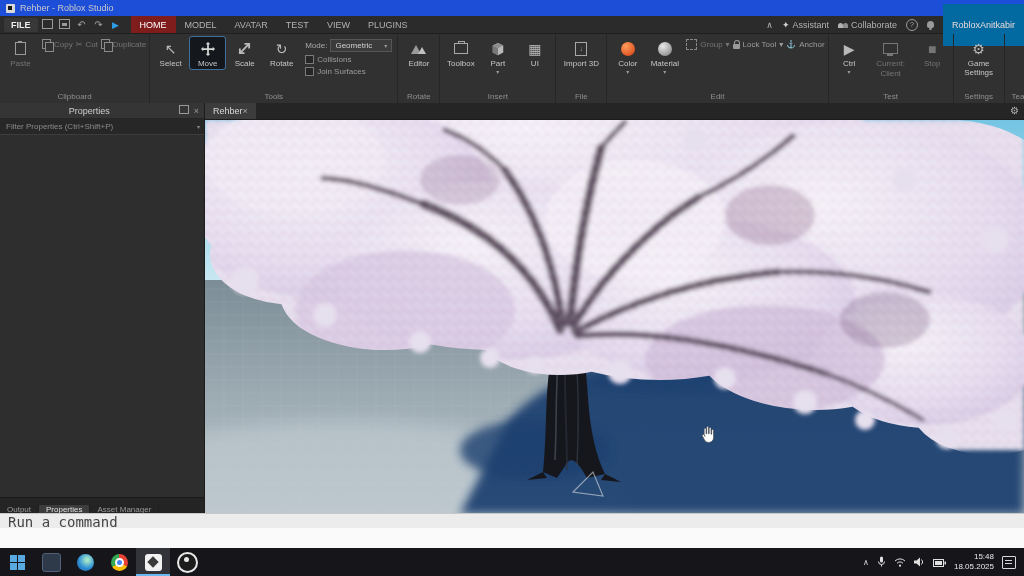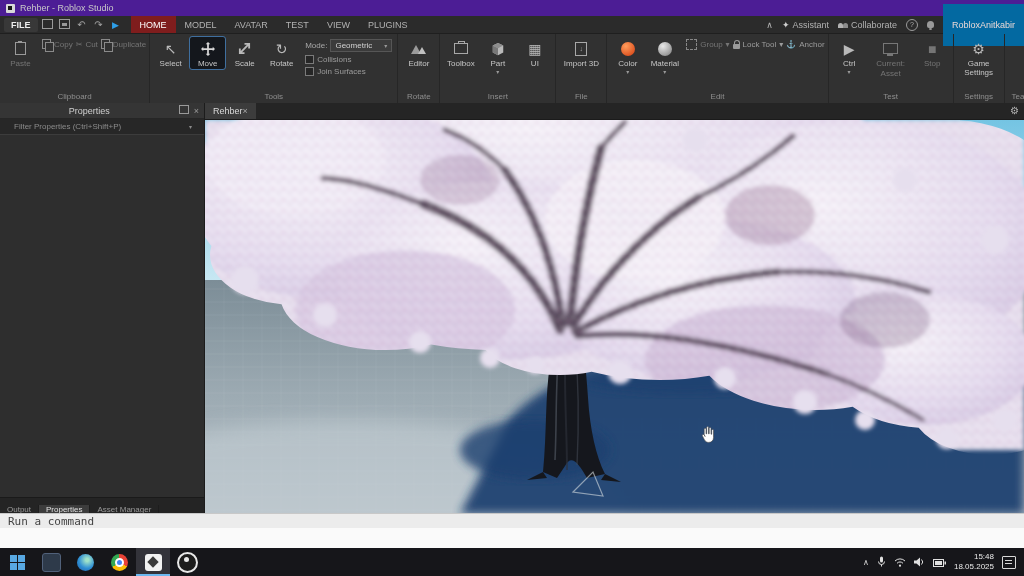--- a/index.html
+++ b/index.html
@@ -1,19 +1,19 @@
 <!DOCTYPE html>
 <html><head>
 <meta charset="utf-8">
 <style>
   html,body{margin:0;padding:0;background:#111;}
   #app{position:relative;width:1024px;height:576px;background:#2b2b2b;
        font-family:"Liberation Sans",sans-serif;overflow:hidden;color:#c9c9c9;}
   
-  .titlebar{height:16px;background:#4c1d95;display:flex;align-items:center;padding-left:6px;font-size:9px;color:#c9c9c9;}
+  .titlebar{height:16px;background:#1d4ed8;display:flex;align-items:center;padding-left:6px;font-size:9px;color:#c9c9c9;}
   .logo{width:9px;height:9px;background:#d9d9d9;border-radius:1px;margin-right:5px;position:relative;}
   .logo::after{content:"";position:absolute;inset:2px 3px 3px 2px;background:#171717;}
   .tb-spacer{flex:1;}
   .wc{width:26px;height:16px;display:flex;align-items:center;justify-content:center;color:#b5b5b5;font-size:9px;}
   
   .menubar{height:17px;background:#2b2b2b;border-bottom:1px solid #1f1f1f;display:flex;align-items:center;padding-left:4px;gap:3px;font-size:9px;}
   .file-btn{color:#ececec;font-weight:bold;padding:2px 7px;background:#383838;border-radius:2px;}
   .qi{width:14px;text-align:center;color:#a0a0a0;font-size:10px;line-height:10px;}
   .qbox{width:9px;height:8px;border:1px solid #9a9a9a;display:inline-block;}
   .qbox.save::after{content:"";display:block;width:5px;height:3px;background:#9a9a9a;margin:3px auto 0;}
@@ -71,37 +71,37 @@
   .i-mtn::after{left:7px;border-width:0 4px 7px 4px;border-bottom-color:#c0c0c0;}
   .play-tri{color:#2e9fe8;font-size:16px;}
   .svgic{display:block;}
   
   .main{position:absolute;top:103px;left:0;width:1024px;height:410px;display:flex;}
   .leftpanel{width:205px;background:#2e2e2e;display:flex;flex-direction:column;border-right:1px solid #1c1c1c;}
   .lp-header{height:15px;background:#353535;border-bottom:1px solid #262626;display:flex;align-items:center;font-size:9px;color:#cfcfcf;padding:0 5px;}
   .lp-title{flex:1;text-align:center;}
   .lp-ic{color:#9a9a9a;font-size:9px;margin-left:5px;}
   .float-ic{width:8px;height:7px;border:1px solid #9a9a9a;display:inline-block;}
-  .lp-filter{height:15px;display:flex;align-items:center;background:#272727;border-bottom:1px solid #3c3c3c;padding:0 12px;gap:16px;}
+  .lp-filter{height:15px;display:flex;align-items:center;background:#272727;border-bottom:1px solid #3c3c3c;padding:0 4px;gap:16px;}
   .lp-filter input{flex:1;background:transparent;border:none;outline:none;color:#bdbdbd;font-size:8px;font-family:"Liberation Sans",sans-serif;}
   .lp-filter input::placeholder{color:#8b8b8b;}
   .lp-body{flex:1;background:#2e2e2e;}
   .docktabs{height:15px;background:#242424;border-top:1px solid #1a1a1a;display:flex;align-items:stretch;font-size:8px;}
   .dtab{display:flex;align-items:center;padding:0 7px;color:#9a9a9a;border-right:1px solid #1d1d1d;margin-top:7px;}
   .dtab.active{background:#3c3c3c;color:#e0e0e0;}
   .viewport{flex:1;display:flex;flex-direction:column;background:#252525;}
   .vtabs{height:16px;background:#252525;display:flex;align-items:stretch;font-size:9px;border-bottom:1px solid #1b1b1b;}
   .vtab{display:flex;align-items:center;background:#3c3c3c;color:#dadada;padding:0 8px;}
   .vclose{color:#a5a5a5;font-size:9px;}
   .vgear{margin-left:auto;color:#b5b5b5;font-size:10px;display:flex;align-items:center;padding-right:5px;}
   .scene{position:relative;width:819px;height:394px;overflow:hidden;}
   .cursor{position:absolute;left:495px;top:306px;}
   
   .cmdbar{position:absolute;top:513px;left:0;width:1024px;height:15px;background:#ececec;border-top:1px solid #c8c8c8;display:flex;align-items:center;}
-  .cmdbar input{width:100%;border:none;outline:none;background:transparent;font-size:11px;color:#333;font-family:"DejaVu Sans Mono",monospace;padding-left:8px;}
+  .cmdbar input{width:100%;border:none;outline:none;background:transparent;font-size:14px;color:#333;font-family:"DejaVu Sans Mono",monospace;padding-left:8px;}
   .cmdbar input::placeholder{color:#444;}
   .whitestrip{position:absolute;top:528px;left:0;width:1024px;height:20px;background:#fafafa;}
   
   .taskbar{position:absolute;top:548px;left:0;width:1024px;height:28px;background:#16161a;display:flex;align-items:stretch;}
   .task-slot{width:34px;display:flex;align-items:center;justify-content:center;}
   .task-slot.active{background:#33333a;box-shadow:inset 0 -2px 0 #6cb8f0;}
   .winlogo{display:grid;grid-template-columns:7px 7px;grid-template-rows:7px 7px;gap:1px;}
   .winlogo i{background:#58a8e2;}
   .appic{width:17px;height:17px;border-radius:3px;}
   .ap-dark{background:#2e3a4a;border:1px solid #51617a;}
@@ -330,21 +330,21 @@
         <div class="rbtn">
           <span class="ric play-tri">▶</span>
           <span class="rlbl">Ctrl</span>
           <span class="caret">▾</span>
         </div>
         <div class="rbtn dim wide">
           <span class="ric">
               <span class="i-mon"></span>
             </span>
           <span class="rlbl">Current:</span>
-          <span class="rlbl">Asset</span>
+          <span class="rlbl">Client</span>
         </div>
         <div class="rbtn dim">
           <span class="ric">■</span>
           <span class="rlbl">Stop</span>
         </div>
       </div>
       <div class="rglabel">Test</div>
     </div>
 
     <div class="rgroup">

